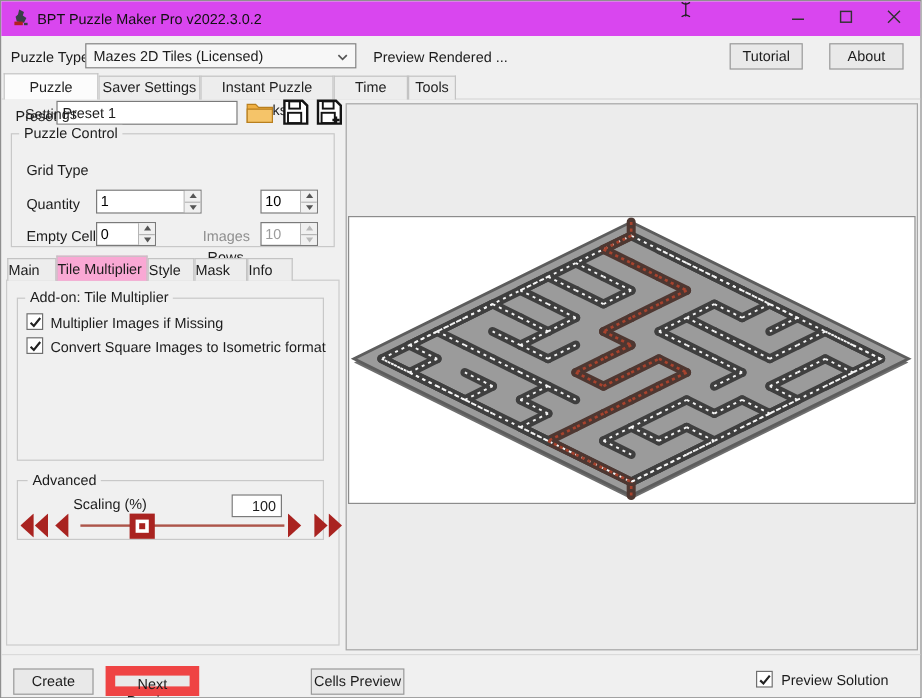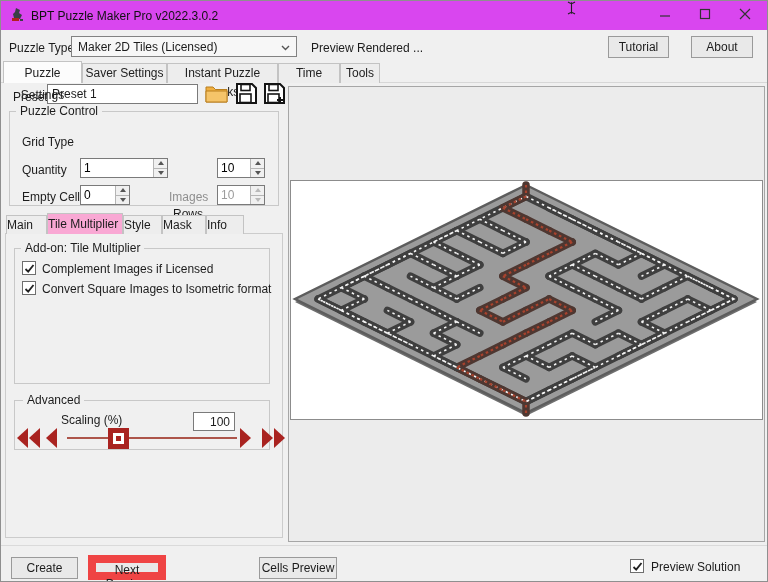--- a/index.html
+++ b/index.html
@@ -78,21 +78,21 @@
   </button>
   <span class="abs" style="left:564px; top:0;">
     <svg width="13" height="14" viewBox="0 0 13 14">
       <path d="M3 1 Q6 3 6.5 2 Q7 3 10 1 M6.5 2 L6.5 12 M3 13 Q6 11 6.5 12 Q7 11 10 13" fill="none" stroke="#222" stroke-width="1.1"></path>
     </svg>
   </span>
 </div>
 
 <span class="label" style="left:8px; top:40px;">Puzzle Type</span>
 <div class="combo" style="left:70px; top:35px; width:226px; height:21px;">
-  <span>Maker 2D Tiles (Licensed)</span>
+  <span>Mazes 2D Tiles (Licensed)</span>
   <span class="chev">
     <svg width="9" height="6" viewBox="0 0 9 6">
         <polyline points="1,1 4.5,4.5 8,1" fill="none" stroke="#555" stroke-width="1.4"></polyline>
       </svg>
   </span>
 </div>
 <span class="label" style="left:310px; top:40px;">Preview Rendered ...</span>
 <button class="btn" style="left:607px; top:35px; width:61px; height:22px;">Tutorial</button>
 <button class="btn" style="left:690px; top:35px; width:62px; height:22px;">About</button>
 
@@ -189,21 +189,21 @@
 <div class="subtab" style="left:161px; width:44px;">Mask</div>
 <div class="subtab" style="left:205px; width:38px;">Info</div>
 
 <div class="group" style="left:13px; top:247px; width:256px; height:136px;">
   <span class="legend" style="left:6px;">Add-on: Tile Multiplier</span>
   <span class="checkbox" style="left:7px; top:12px;">
     <svg width="11" height="11" viewBox="0 0 11 11" style="visibility: visible;">
         <polyline points="1.5,6 4.2,8.6 9.5,2" fill="none" stroke="#222" stroke-width="1.8"></polyline>
       </svg>
   </span>
-  <span class="label" style="left:27px; top:13px;">Complement Images if Licensed</span>
+  <span class="label" style="left:27px; top:13px;">Multiplier Images if Missing</span>
   <span class="checkbox" style="left:7px; top:32px;">
     <svg width="11" height="11" viewBox="0 0 11 11" style="visibility: visible;">
         <polyline points="1.5,6 4.2,8.6 9.5,2" fill="none" stroke="#222" stroke-width="1.8"></polyline>
       </svg>
   </span>
   <span class="label" style="left:27px; top:33px;">Convert Square Images to Isometric format</span>
 </div>
 
 <div class="group" style="left:13px; top:399px; width:256px; height:50px;">
   <span class="legend" style="left:8px;">Advanced</span>

